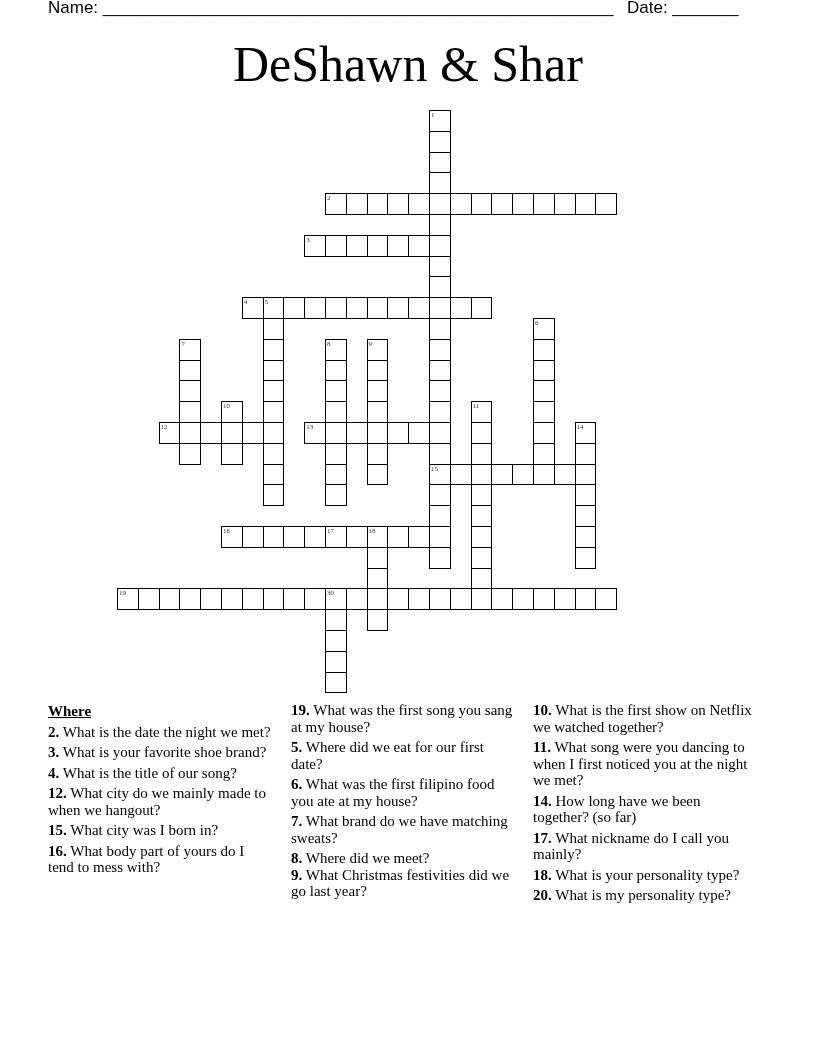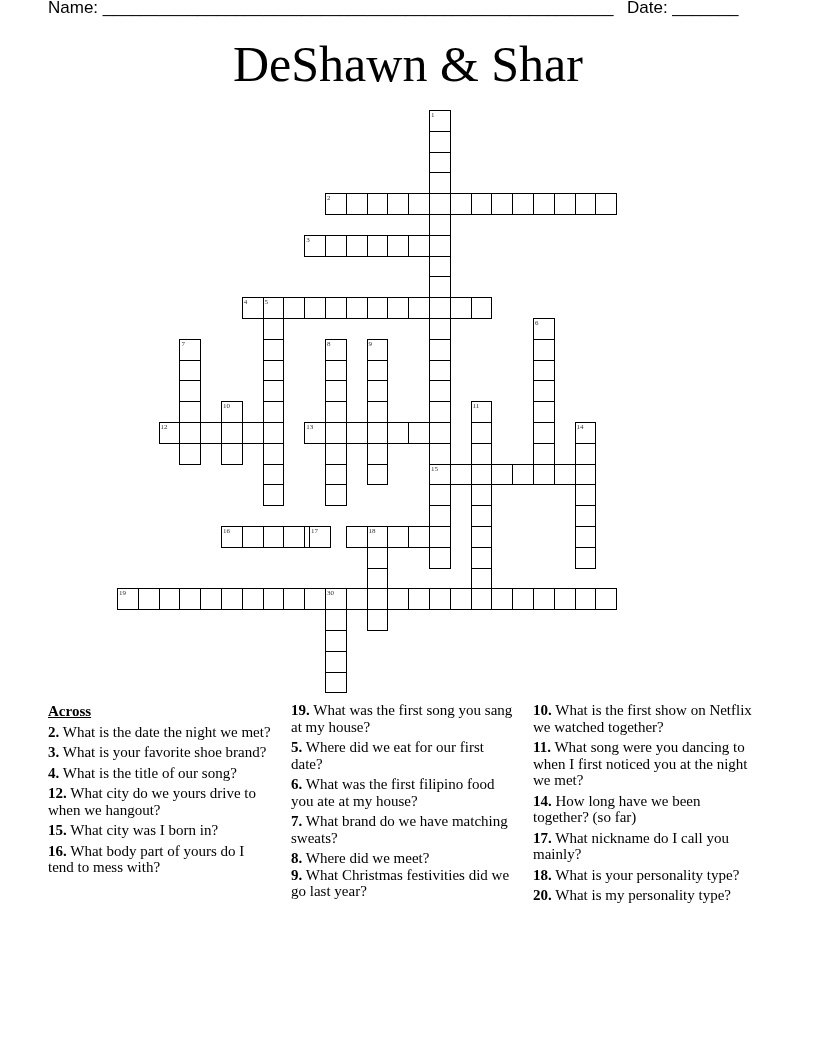--- a/index.html
+++ b/index.html
@@ -181,21 +181,21 @@
     <div class="cell" style="left: 491.4px; top: 463.6px;"></div>
     <div class="cell" style="left: 512.2px; top: 463.6px;"></div>
     <div class="cell" style="left: 553.8px; top: 463.6px;"></div>
     <div class="cell" style="left: 221px; top: 526px;">
       <span class="num">16</span>
     </div>
     <div class="cell" style="left: 241.8px; top: 526px;"></div>
     <div class="cell" style="left: 262.6px; top: 526px;"></div>
     <div class="cell" style="left: 283.4px; top: 526px;"></div>
     <div class="cell" style="left: 304.2px; top: 526px;"></div>
-    <div class="cell" style="left: 309px; top: 526px;">
+    <div class="cell" style="left: 325px; top: 526px;">
       <span class="num">17</span>
     </div>
     <div class="cell" style="left: 345.8px; top: 526px;"></div>
     <div class="cell" style="left: 366.6px; top: 526px;">
       <span class="num">18</span>
     </div>
     <div class="cell" style="left: 387.4px; top: 526px;"></div>
     <div class="cell" style="left: 408.2px; top: 526px;"></div>
     <div class="cell" style="left: 366.6px; top: 546.8px;"></div>
     <div class="cell" style="left: 366.6px; top: 567.6px;"></div>
@@ -227,25 +227,25 @@
     <div class="cell" style="left: 553.8px; top: 588.4px;"></div>
     <div class="cell" style="left: 574.6px; top: 588.4px;"></div>
     <div class="cell" style="left: 595.4px; top: 588.4px;"></div>
     <div class="cell" style="left: 325px; top: 609.2px;"></div>
     <div class="cell" style="left: 325px; top: 630px;"></div>
     <div class="cell" style="left: 325px; top: 650.8px;"></div>
     <div class="cell" style="left: 325px; top: 671.6px;"></div>
   </div>
 
 <div class="clues col1">
-  <div class="clue-head">Across</div>
+  <div class="clue-head">Where</div>
   <div class="clue"><b>2.</b> <span>What is the date the night we met?</span></div>
   <div class="clue"><b>3.</b> <span>What is your favorite shoe brand?</span></div>
   <div class="clue"><b>4.</b> <span>What is the title of our song?</span></div>
-  <div class="clue"><b>12.</b> <span>What city do we yours drive to when we hangout?</span></div>
+  <div class="clue"><b>12.</b> <span>What city do we mainly made to when we hangout?</span></div>
   <div class="clue"><b>15.</b> <span>What city was I born in?</span></div>
   <div class="clue"><b>16.</b> <span>What body part of yours do I tend to mess with?</span></div>
 </div>
 
 <div class="clues col2">
   <div class="clue"><b>19.</b> <span>What was the first song you sang at my house?</span></div>
   <div class="clue"><b>5.</b> <span>Where did we eat for our first date?</span></div>
   <div class="clue"><b>6.</b> <span>What was the first filipino food you ate at my house?</span></div>
   <div class="clue"><b>7.</b> <span>What brand do we have matching sweats?</span></div>
   <div class="clue" style="margin-bottom:0"><b>8.</b> <span>Where did we meet?</span></div>

